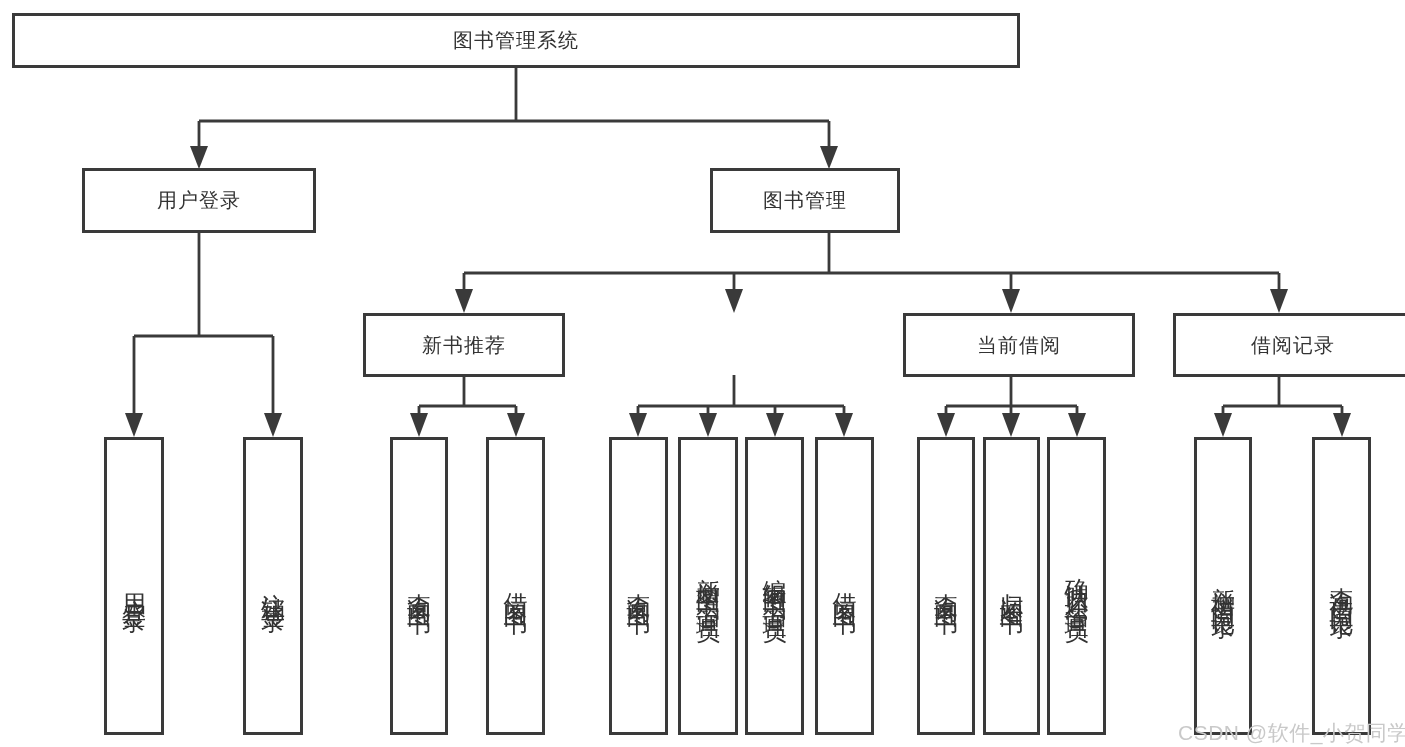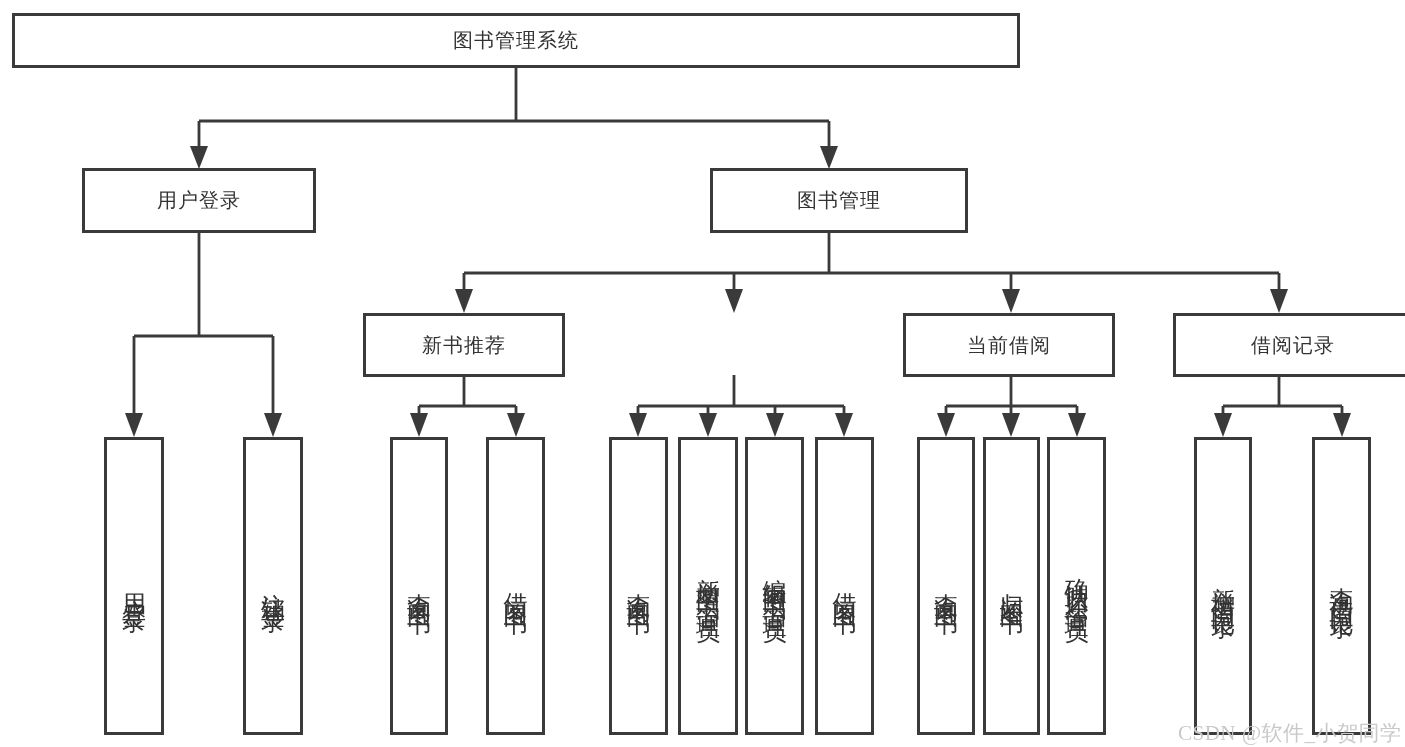--- a/index.html
+++ b/index.html
@@ -1,20 +1,20 @@
 <!DOCTYPE html>
 <html><head>
 <meta charset="utf-8">
 <style>
   html,body{margin:0;padding:0;background:#ffffff;}
   .canvas{
     position:relative;
     width:1405px;height:747px;
     background:#ffffff;
-    font-family:Liberation Serif, serif;
+    font-family:Liberation Sans, sans-serif;
     overflow:hidden;
   }
   .connectors{position:absolute;left:0;top:0;}
   .node{
     position:absolute;
     box-sizing:border-box;
     background:#ffffff;
     border:3px solid #3a3a3a;
     color:#333333;
     display:flex;
@@ -87,24 +87,24 @@
       <polygon points="1002,413 1020,413 1011,437"></polygon>
       <polygon points="1068,413 1086,413 1077,437"></polygon>
       <polygon points="1214,413 1232,413 1223,437"></polygon>
       <polygon points="1333,413 1351,413 1342,437"></polygon>
     </g>
   </svg>
 
   <div class="node h-node root">图书管理系统</div>
 
   <div class="node h-node lvl2" style="left:82px;width:234px">用户登录</div>
-  <div class="node h-node lvl2" style="left:710px;width:258px">图书管理</div>
+  <div class="node h-node lvl2" style="left:710px;width:190px">图书管理</div>
 
   <div class="node h-node lvl3" style="left:363px;width:202px">新书推荐</div>
-  <div class="node h-node lvl3" style="left:903px;width:212px">当前借阅</div>
+  <div class="node h-node lvl3" style="left:903px;width:232px">当前借阅</div>
   <div class="node h-node lvl3" style="left:1173px;width:240px">借阅记录</div>
 
   <div class="node leaf" style="left:104px;width:60px">用户登录</div>
   <div class="node leaf" style="left:243px;width:60px">注销登录</div>
 
   <div class="node leaf" style="left:390px;width:58px">查询图书</div>
   <div class="node leaf" style="left:486px;width:59px">借阅图书</div>
 
   <div class="node leaf" style="left:609px;width:59px">查询图书</div>
   <div class="node leaf" style="left:678px;width:60px">新增图书（管理员）</div>

